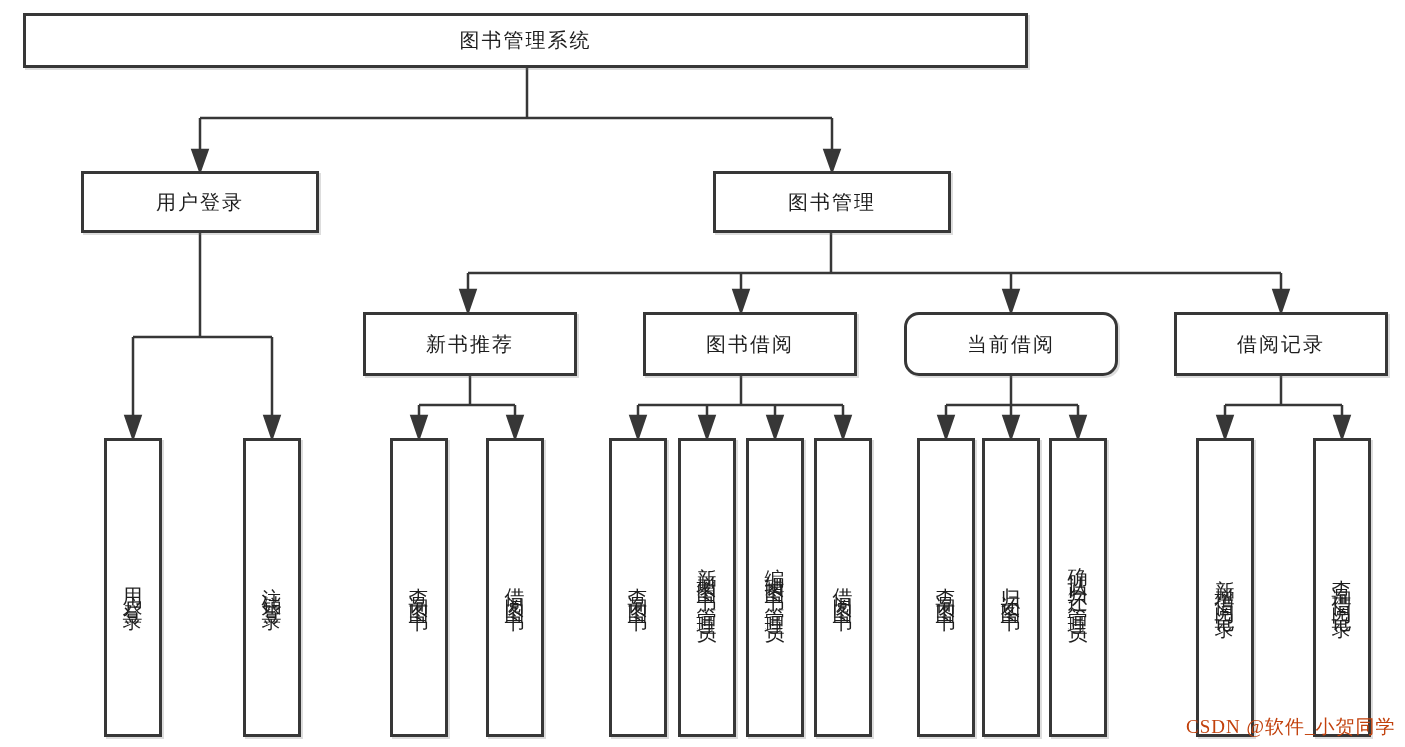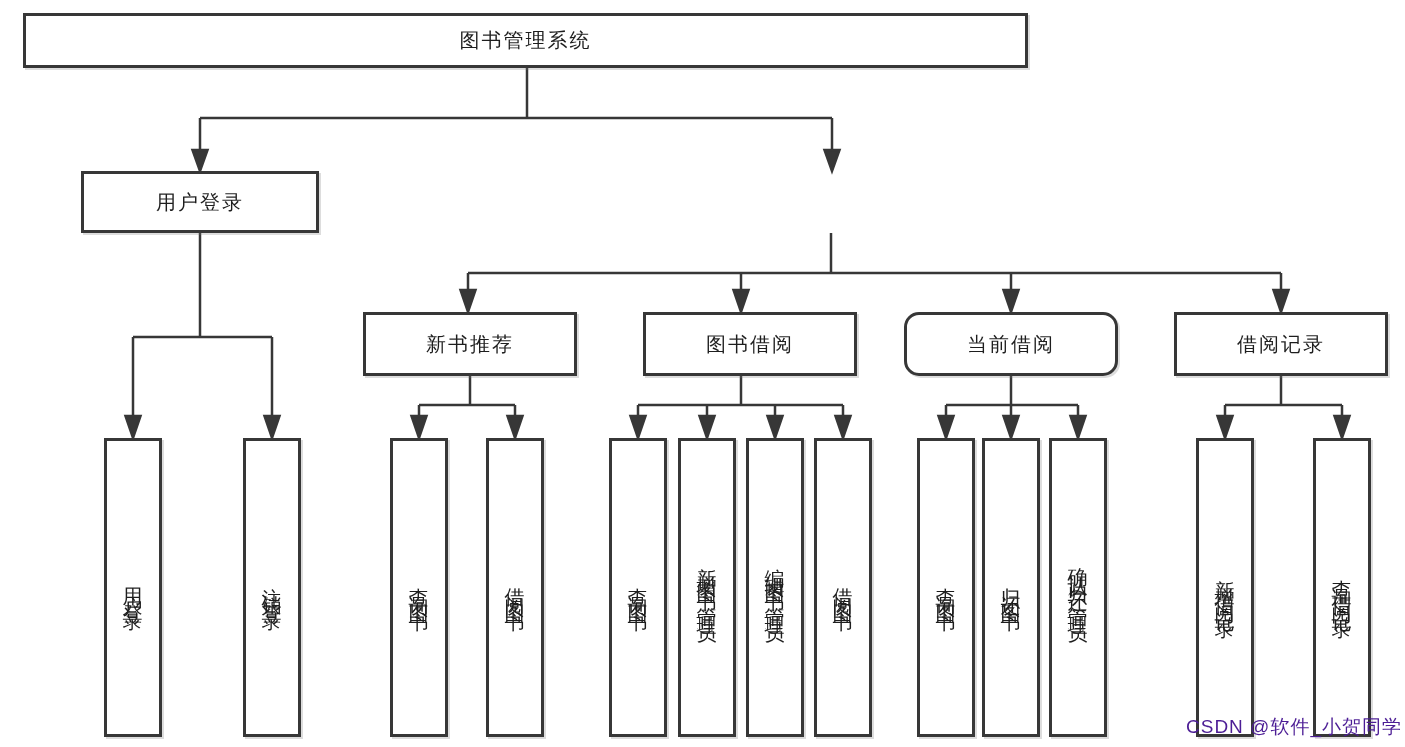--- a/index.html
+++ b/index.html
@@ -2,21 +2,21 @@
 <html><head>
 <meta charset="utf-8">
 <style>
   * { margin: 0; padding: 0; box-sizing: border-box; }
   html, body { background: #ffffff; }
   #canvas {
     position: relative;
     width: 1405px;
     height: 747px;
     background: #ffffff;
-    font-family: Liberation Sans, sans-serif;
+    font-family: Liberation Serif, serif;
     overflow: hidden;
   }
   #wires { position: absolute; left: 0; top: 0; z-index: 1; }
   .hbox {
     position: absolute;
     background: #ffffff;
     border: 3px solid #373737;
     box-shadow: 2px 2px 0 rgba(120,120,120,0.25);
     display: flex;
     align-items: center;
@@ -50,21 +50,21 @@
     line-height: 1;
     color: #1e1e1e;
   }
   .watermark {
     position: absolute;
     left: 1186px;
     top: 714px;
     z-index: 5;
     font-size: 19px;
     letter-spacing: 1px;
-    color: #4c1d95;
+    color: #c2410c;
     white-space: nowrap;
   }
 </style>
 </head>
 <body>
 
 <div id="canvas">
 
   <svg id="wires" width="1405" height="747" viewBox="0 0 1405 747" stroke="#373737" stroke-width="2.5" fill="#373737">
 
@@ -142,20 +142,23 @@
     </g>
   </svg>
 
   <div class="hbox" style="left:23px; top:13px; width:1005px; height:55px;">
     <span>图书管理系统</span>
   </div>
 
   <div class="hbox" style="left:81px; top:171px; width:238px; height:62px;">
     <span>用户登录</span>
   </div>
+  <div class="hbox" style="left:713px; top:171px; width:238px; height:62px;">
+    <span>图书管理</span>
+  </div>
 
   <div class="hbox" style="left:363px; top:312px; width:214px; height:64px;">
     <span>新书推荐</span>
   </div>
   <div class="hbox" style="left:634px; top:312px; width:214px; height:64px;margin-left:9px;">
     <span>图书借阅</span>
   </div>
   <div class="hbox" style="left:904px; top:312px; width:214px; height:64px;border-radius:15px;">
     <span>当前借阅</span>
   </div>

